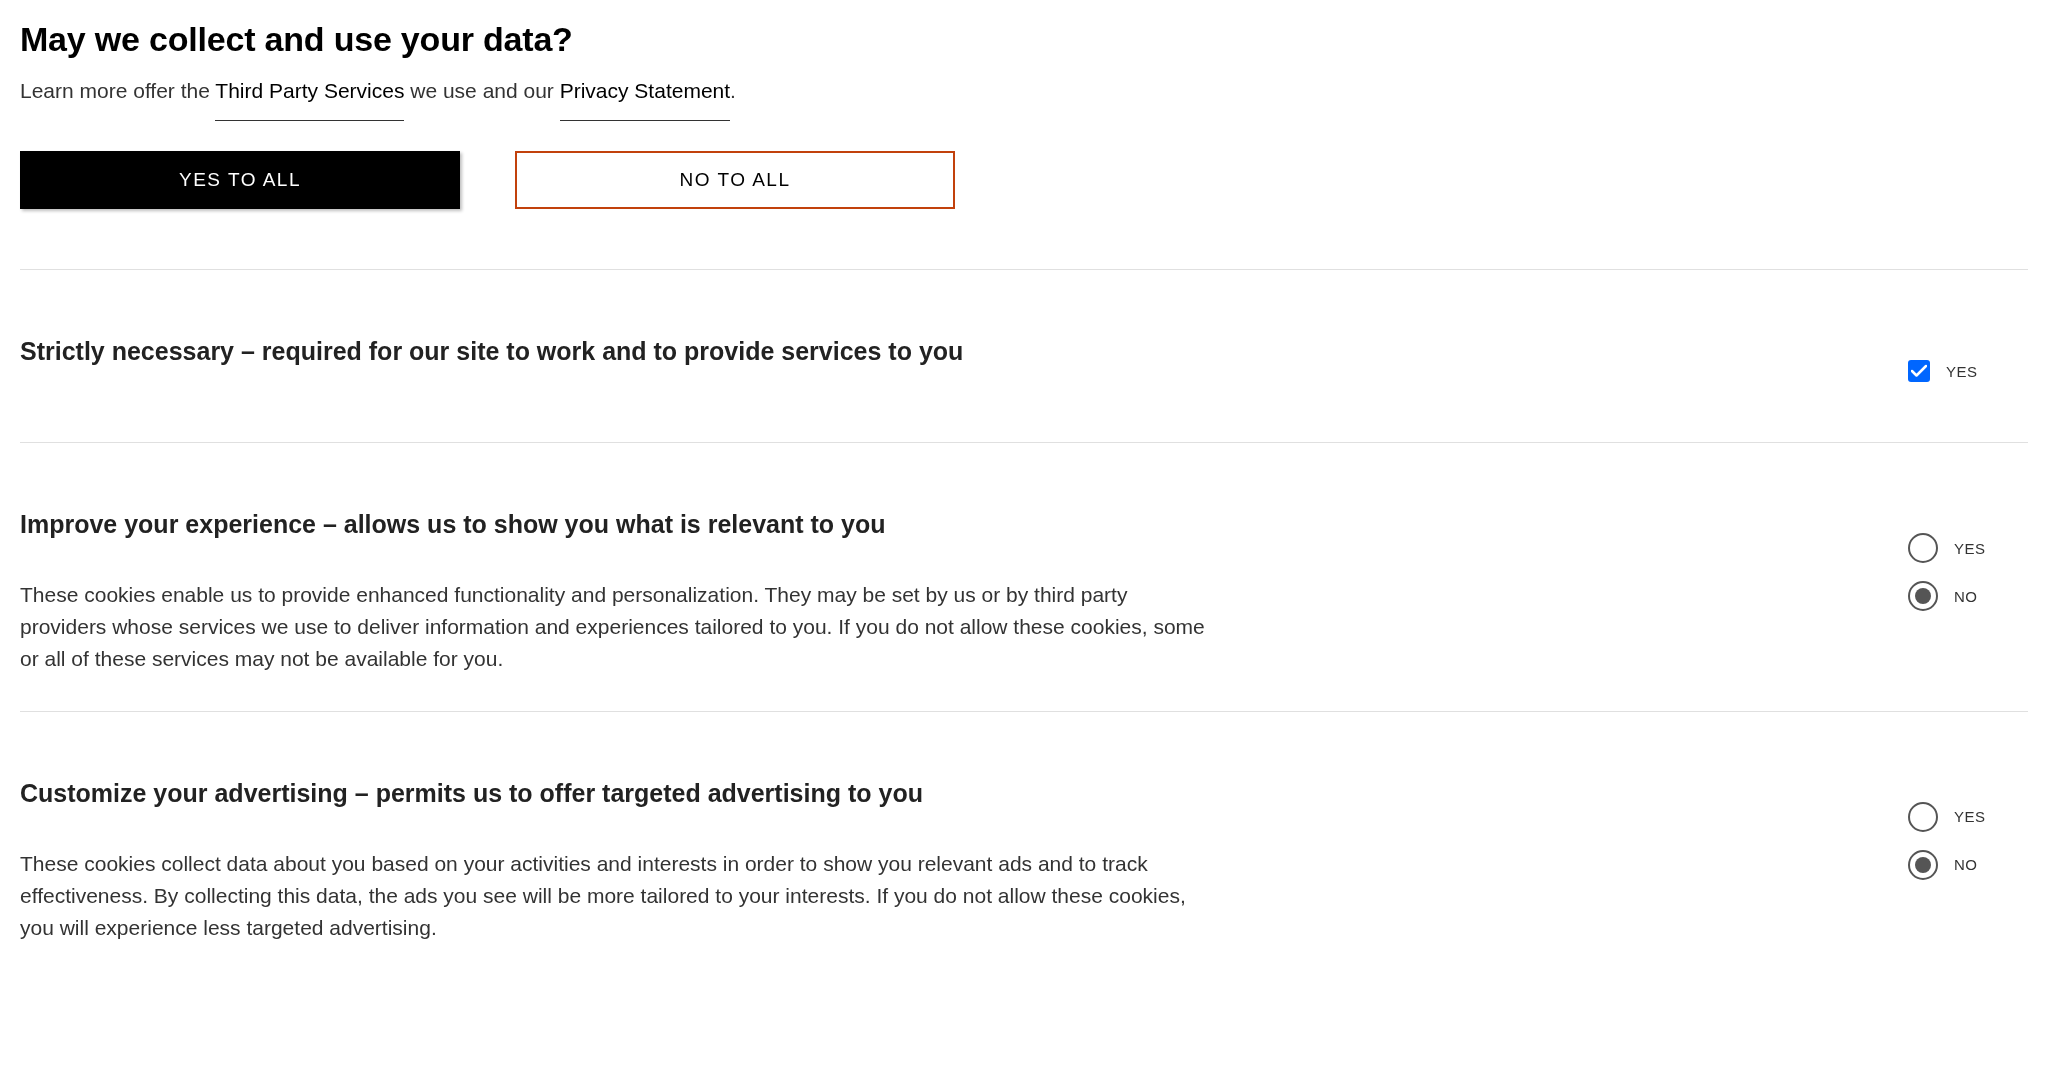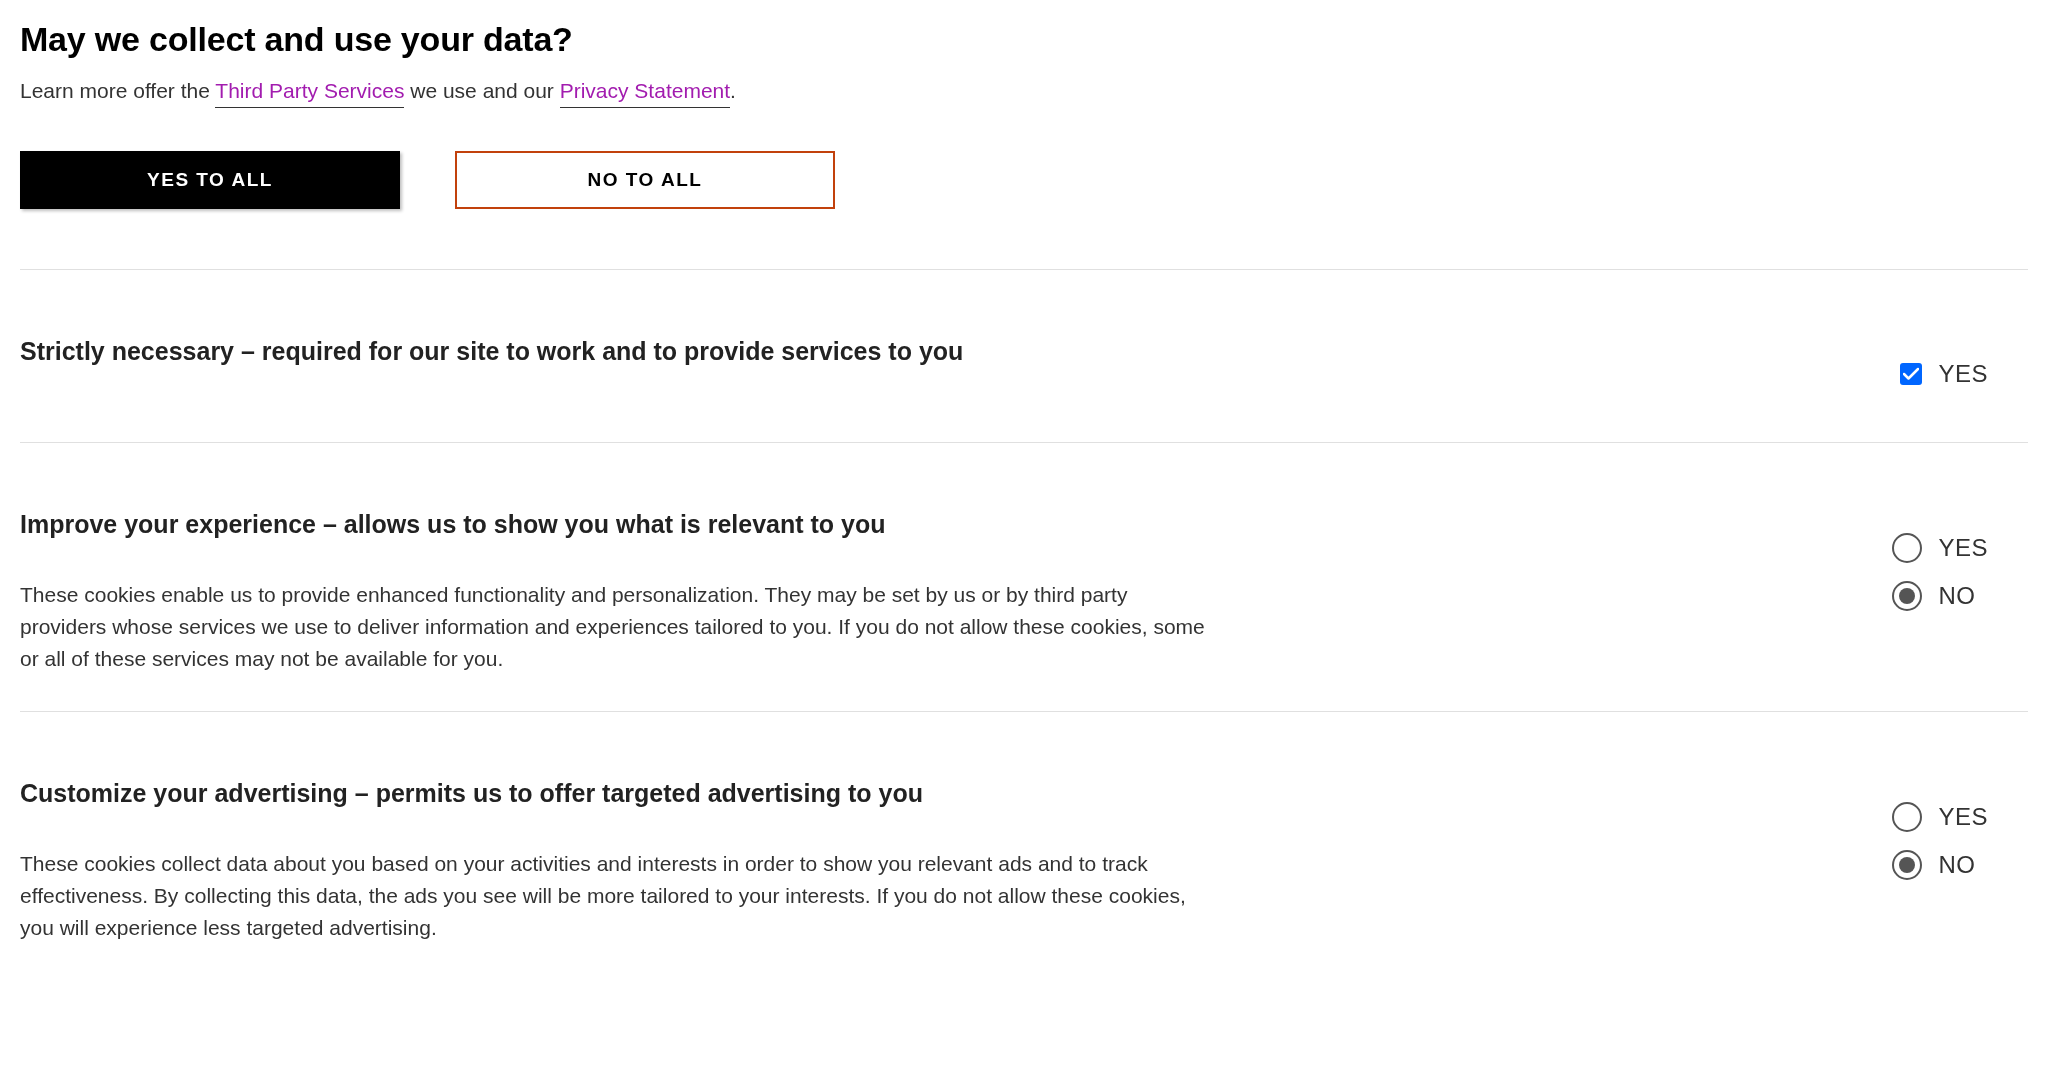--- a/index.html
+++ b/index.html
@@ -14,35 +14,35 @@
       font-weight: 700;
       margin-bottom: 20px;
       letter-spacing: -0.2px;
     }
     .intro {
       font-size: 21px;
       color: #333;
       margin-bottom: 48px;
     }
     .intro a {
-      color: #a21caf;
+      color: #000000;
       text-decoration: none;
       border-bottom: 1.5px solid #333;
-      padding-bottom: 5px;
+      padding-bottom: 18px;
     }
     .btn-row {
       display: flex;
       gap: 55px;
       margin-bottom: 60px;
     }
     .btn {
-      width: 380px;
+      width: 440px;
       height: 58px;
       font-size: 19px;
-      font-weight: 700;
+      font-weight: 400;
       letter-spacing: 1.5px;
       cursor: pointer;
       font-family: inherit;
       text-align: center;
     }
     .btn-primary {
       background: #000;
       color: #fff;
       border: none;
       box-shadow: 2px 2px 3px rgba(0,0,0,0.25);
@@ -110,21 +110,21 @@
       background: #fff;
     }
     .radio.selected::after {
       content: '';
       width: 16px;
       height: 16px;
       background: #555;
       border-radius: 50%;
     }
     .ctrl-label {
-      font-size: 24px;
+      font-size: 15px;
       color: #333;
       letter-spacing: 0.5px;
     }
   </style>
 </head>
 <body>
 
 <h1>May we collect and use your data?</h1>
 
 <p class="intro">

